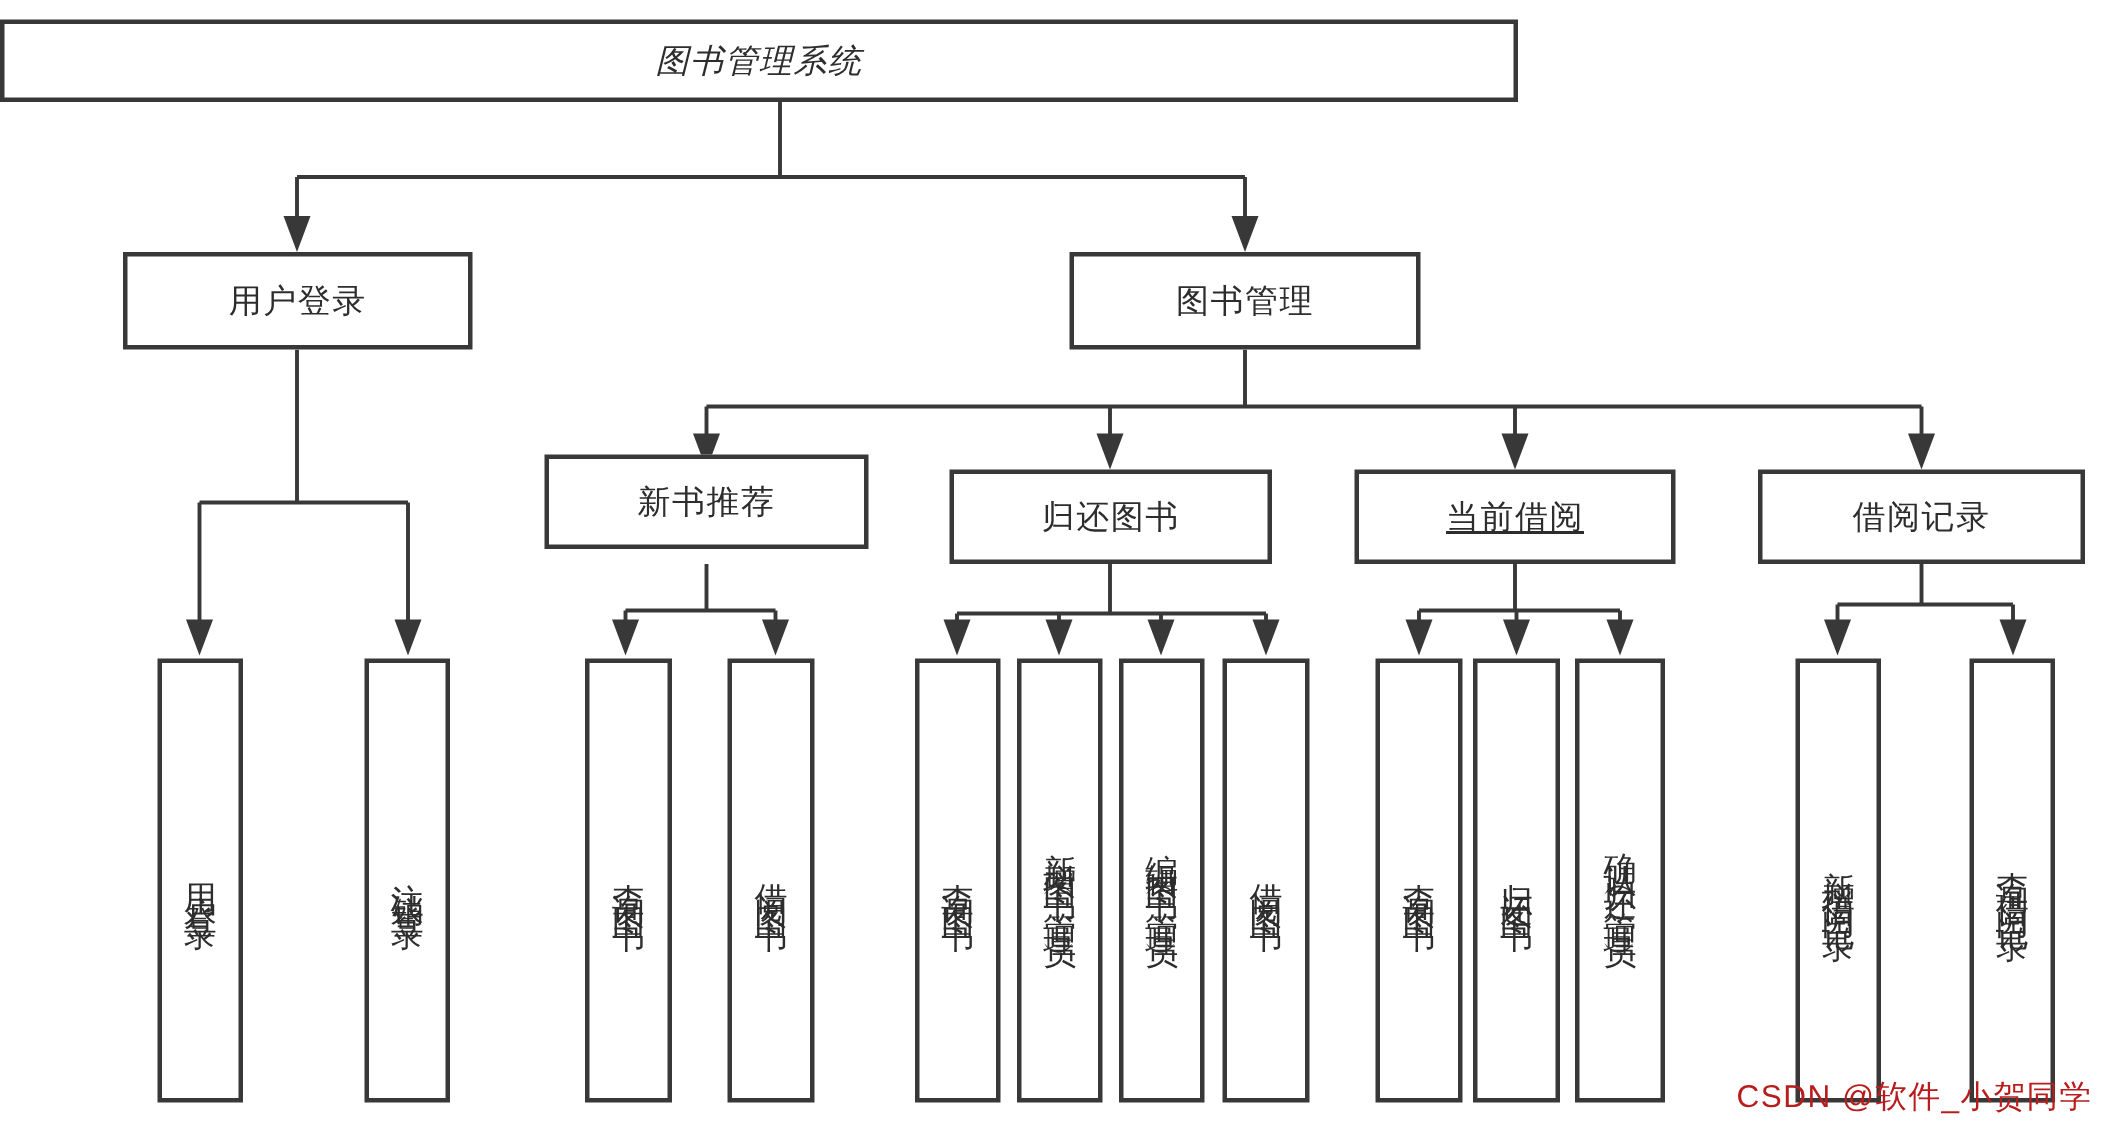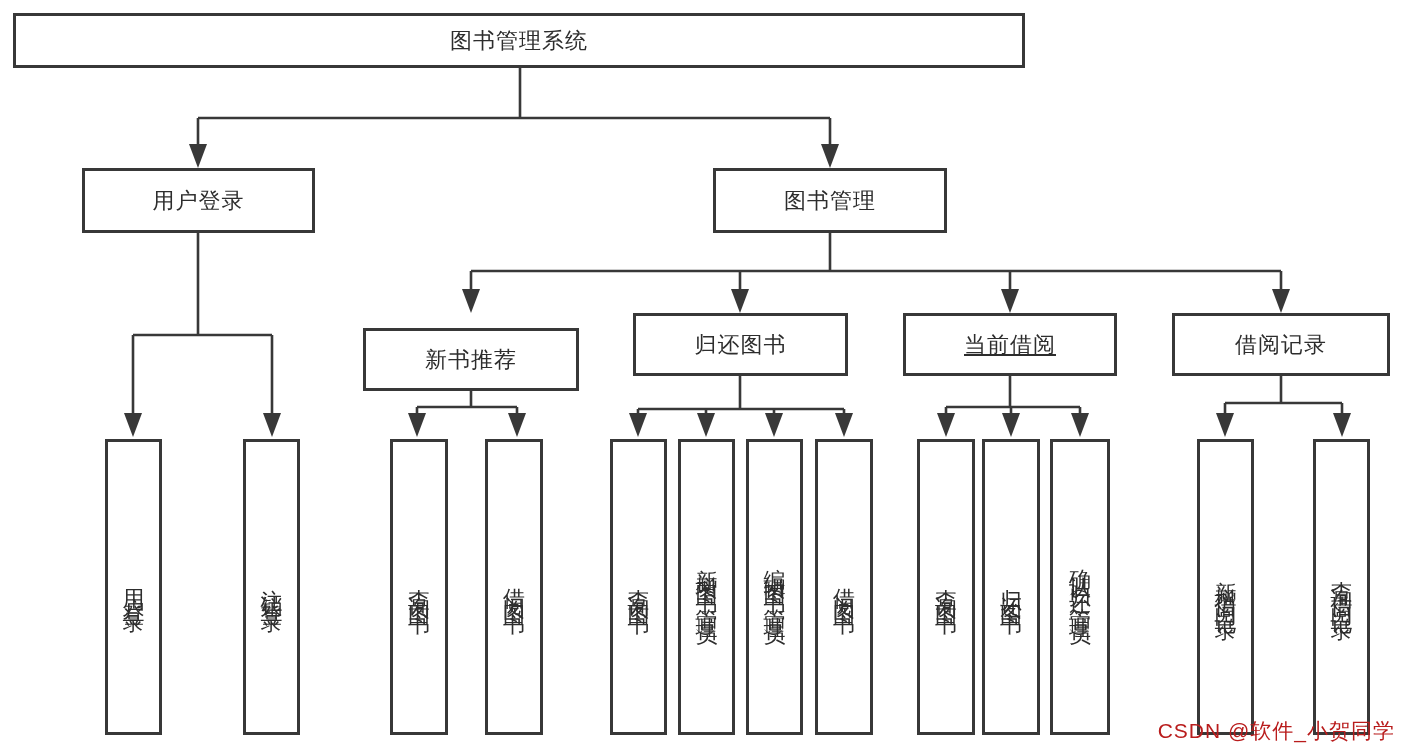--- a/index.html
+++ b/index.html
@@ -113,26 +113,26 @@
       <line x1="1011" y1="407" x2="1011" y2="419" stroke="#383838" stroke-width="2.6"></line>
       <polygon points="1002,413 1020,413 1011,437" fill="#383838"></polygon>
       <line x1="1080" y1="407" x2="1080" y2="419" stroke="#383838" stroke-width="2.6"></line>
       <polygon points="1071,413 1089,413 1080,437" fill="#383838"></polygon>
       <line x1="1225" y1="403" x2="1225" y2="419" stroke="#383838" stroke-width="2.6"></line>
       <polygon points="1216,413 1234,413 1225,437" fill="#383838"></polygon>
       <line x1="1342" y1="403" x2="1342" y2="419" stroke="#383838" stroke-width="2.6"></line>
       <polygon points="1333,413 1351,413 1342,437" fill="#383838"></polygon>
     </svg>
 
-  <div class="hbox" style="left:13px; top:13px; width:1012px; height:55px;">图书管理系统</div>
+  <div class="hbox" style="left:0; top:13px; width:1012px; height:55px;font-style:italic;">图书管理系统</div>
 
   <div class="hbox" style="left:82px; top:168px; width:233px; height:65px;">用户登录</div>
   <div class="hbox" style="left:713px; top:168px; width:234px; height:65px;font-family:Liberation Serif, serif;">图书管理</div>
 
-  <div class="hbox" style="left:363px; top:328px; width:216px; height:63px;">新书推荐</div>
+  <div class="hbox" style="left:363px; top:303px; width:216px; height:63px;">新书推荐</div>
   <div class="hbox" style="left:633px; top:313px; width:215px; height:63px;">归还图书</div>
   <div class="hbox" style="left:903px; top:313px; width:214px; height:63px;text-decoration:underline;">当前借阅</div>
   <div class="hbox" style="left:1172px; top:313px; width:218px; height:63px;">借阅记录</div>
 
   <div class="vbox" style="left:105px; top:439px; width:57px; height:296px;">
     <span>用户登录</span>
   </div>
   <div class="vbox" style="left:243px; top:439px; width:57px; height:296px;">
     <span>注销登录</span>
   </div>

